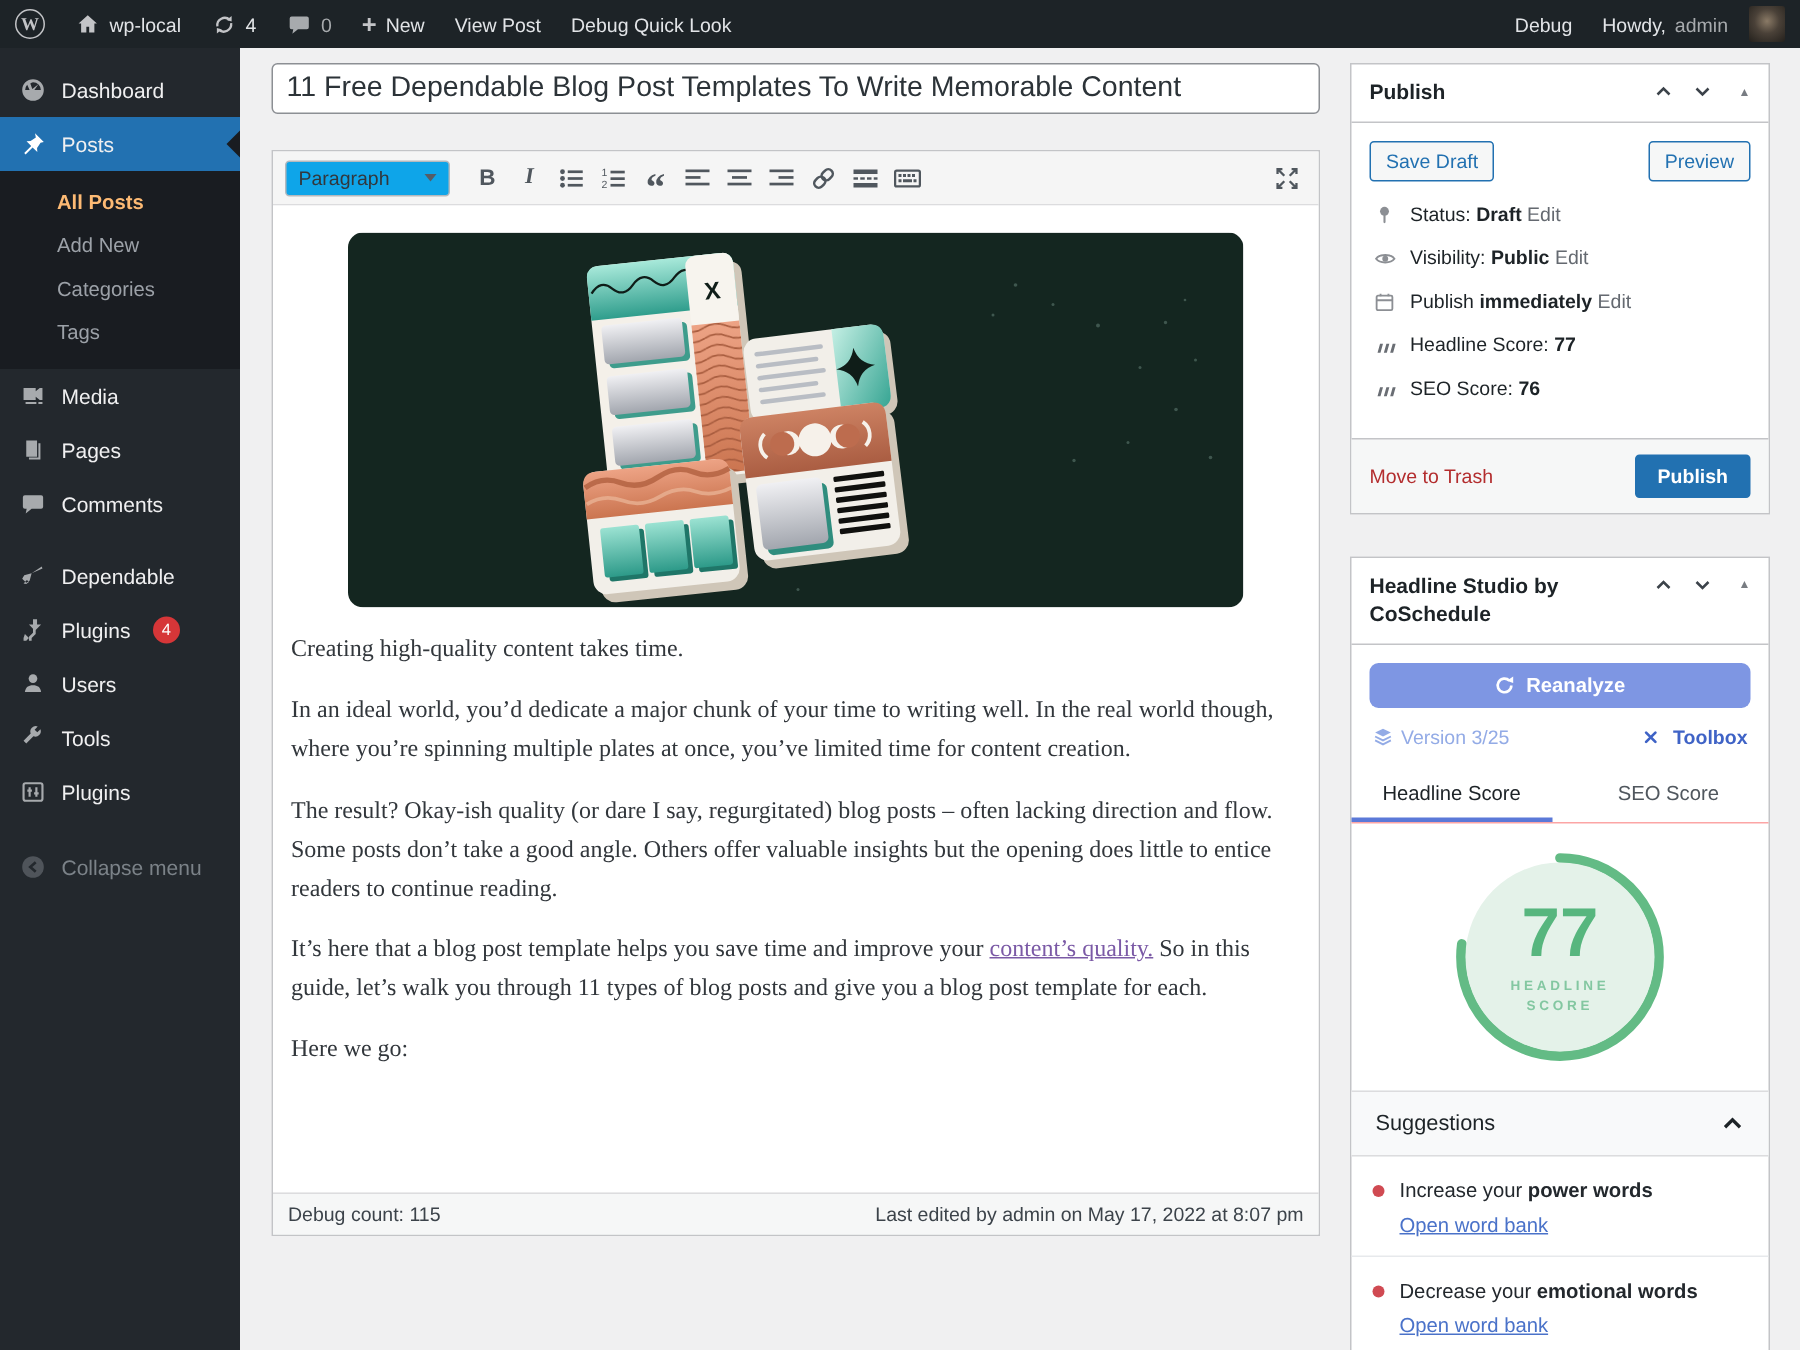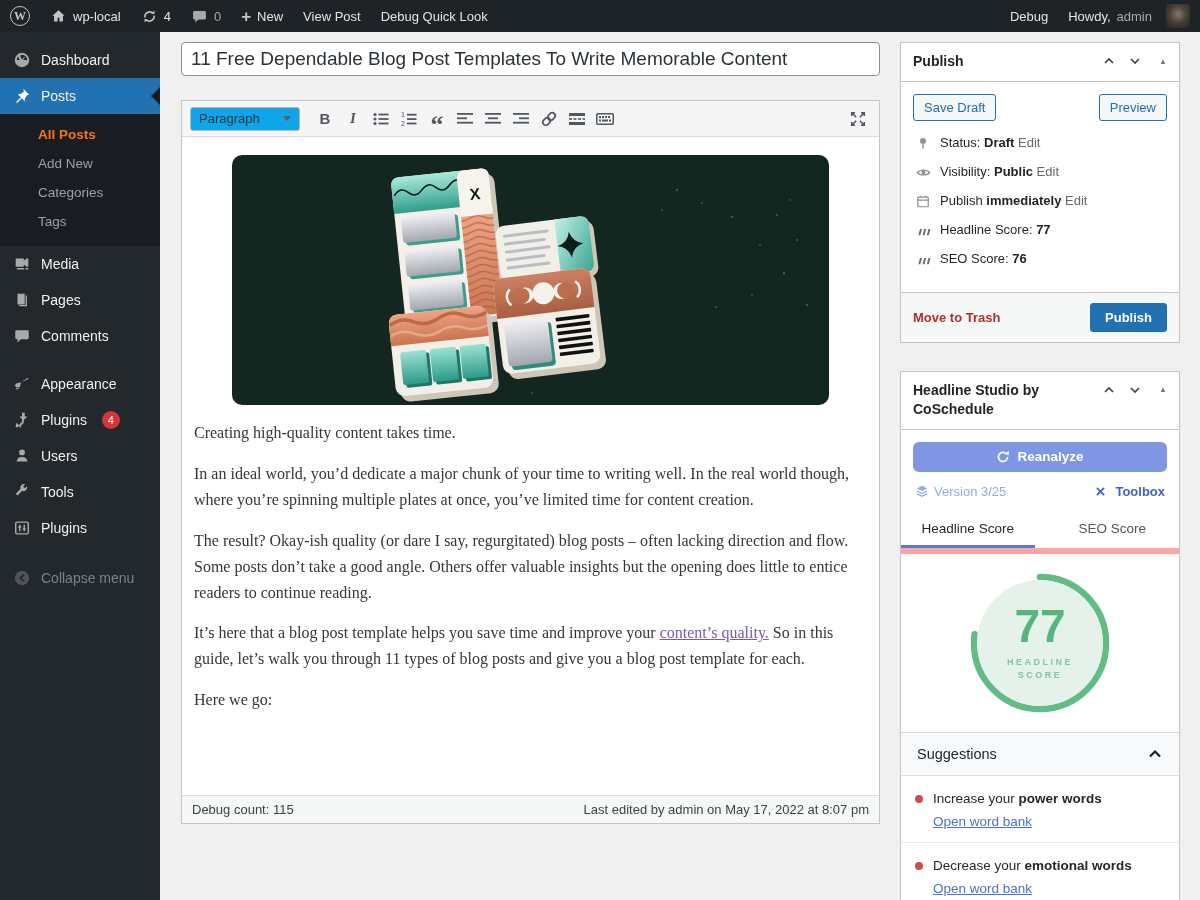--- a/index.html
+++ b/index.html
@@ -24,21 +24,21 @@
   #adminmenu { position:absolute; top:32px; left:0; width:160px; height:868px; background:#23282d;
     color:#f0f0f1; font-size:14px; padding-top:10px; }
   .menu-item { position:relative; display:flex; align-items:center; gap:9px; padding:9px 10px 9px 12px; cursor:pointer; color:#f0f0f1; }
   .menu-item .mi-icon { width:20px; display:flex; justify-content:center; color:#a7aaad; }
   .menu-item.active { background:#2271b1; }
   .menu-item.active .mi-icon { color:#fff; }
   .menu-item.active::after { content:""; position:absolute; right:0; top:50%; margin-top:-9px;
     border:9px solid transparent; border-right-color:#191c21; }
   .submenu { background:#191c21; padding:6px 0 10px; }
   .submenu-item { padding:7px 12px 7px 38px; color:#9ca1a8; cursor:pointer; font-size:13.5px; }
-  .submenu-item.current { color:#f97316; font-weight:bold; }
+  .submenu-item.current { color:#fdba74; font-weight:bold; }
   .menu-gap { height:12px; }
   .badge { background:#d63638; color:#fff; border-radius:50%; min-width:18px; height:18px;
     display:inline-flex; align-items:center; justify-content:center; font-size:11px; margin-left:6px; }
   .collapse { margin-top:14px; color:#7b8288; }
   .collapse .mi-icon { color:#7b8288; }
 
   
   #content { position:absolute; left:160px; top:32px; width:1040px; height:868px;
     padding:10px 20px 0 21px; display:flex; gap:20px; }
   #editor-col { width:699px; flex:none; }
@@ -86,33 +86,33 @@
   
   .pb-body { padding:12px; }
   .pb-buttons { display:flex; justify-content:space-between; margin-bottom:14px; }
   .btn-secondary { background:#f6f7f7; border:1px solid #2271b1; color:#2271b1; border-radius:3px;
     font-size:13px; padding:5px 10px; cursor:pointer; font-family:inherit; }
   .misc-row { display:flex; align-items:flex-start; gap:9px; margin:13px 2px; font-size:13px; color:#1d2327; }
   .misc-row .dashicon { width:16px; display:flex; justify-content:center; padding-top:1px; color:#8c8f94; }
   .misc-row .edit { color:#646970; cursor:pointer; }
   .pb-footer { border-top:1px solid #c3c4c7; background:#f6f7f7; padding:10px 12px;
     display:flex; justify-content:space-between; align-items:center; }
-  .trash-link { color:#b32d2e; font-size:13px; cursor:pointer;font-weight:bold; }
+  .trash-link { color:#b32d2e; font-size:13px; cursor:pointer; }
   .btn-primary { background:#2271b1; border:1px solid #2271b1; color:#fff; border-radius:3px;
     font-size:13px; font-weight:600; padding:6px 14px; cursor:pointer; font-family:inherit; }
 
   
   .hs-top { padding:12px 12px 0; }
   .btn-reanalyze { width:100%; height:30px; background:#7e96e3; border:none; border-radius:6px;
     color:#fff; font-weight:bold; font-size:13.5px; display:flex; align-items:center; justify-content:center;
     gap:7px; cursor:pointer; font-family:inherit; }
   .hs-meta { display:flex; justify-content:space-between; align-items:center; margin:12px 2px 0; font-size:13px; }
   .hs-version { color:#93abe6; display:flex; align-items:center; gap:5px; cursor:pointer; }
   .hs-toolbox { color:#3f63c6; display:flex; align-items:center; gap:8px; font-weight:bold; cursor:pointer; }
-  .hs-tabs { display:flex; margin-top:12px; border-bottom:6px solid #fca5a5;gap:11px; }
+  .hs-tabs { display:flex; margin-top:12px; border-bottom:1px solid #fca5a5;gap:11px; }
   .hs-tab { flex:1; text-align:center; padding:10px 0 9px; font-size:13.5px; color:#50575e;
     cursor:pointer; border-bottom:3px solid transparent; }
   .hs-tab.active { color:#1d2327; border-bottom-color:#5b79d8; }
   .hs-score-area { height:178px; display:flex; align-items:center; justify-content:center; }
   .score-circle { position:relative; width:146px; height:146px; }
   .score-inner { position:absolute; inset:10px; border-radius:50%; background:#e4f2e9;
     display:flex; flex-direction:column; align-items:center; justify-content:center; }
   .score-num { font-size:46px; font-weight:bold; color:#57b67e; line-height:1; }
   .score-label { margin-top:7px; font-size:9px; letter-spacing:2.5px; color:#83c7a1; font-weight:bold;
     text-align:center; line-height:1.5; }
@@ -222,21 +222,21 @@
       </span>
     <span>Comments</span>
   </div>
   <div class="menu-gap"></div>
   <div class="menu-item">
     <span class="mi-icon">
         <svg width="18" height="18" viewBox="0 0 20 20" fill="currentColor">
           <path d="M16.5 3 9 8l-5.5 1.5L2 12l3 3 2.5-1.5L9 8l8-3.5ZM5.5 13 7 14.5 5 16l-2-.5Z"></path>
         </svg>
       </span>
-    <span>Appearance</span>
+    <span>Dependable</span>
   </div>
   <div class="menu-item">
     <span class="mi-icon">
         <svg width="18" height="18" viewBox="0 0 20 20" fill="currentColor">
           <path d="M13 2v4h3l-4 4v3l-3 3v2H7v-3l3-3V9L7 6h3V2ZM4 13l3 3-2 2H3v-2Z"></path>
         </svg>
       </span>
     <span>Plugins</span>
     <span class="badge">4</span>
   </div>

